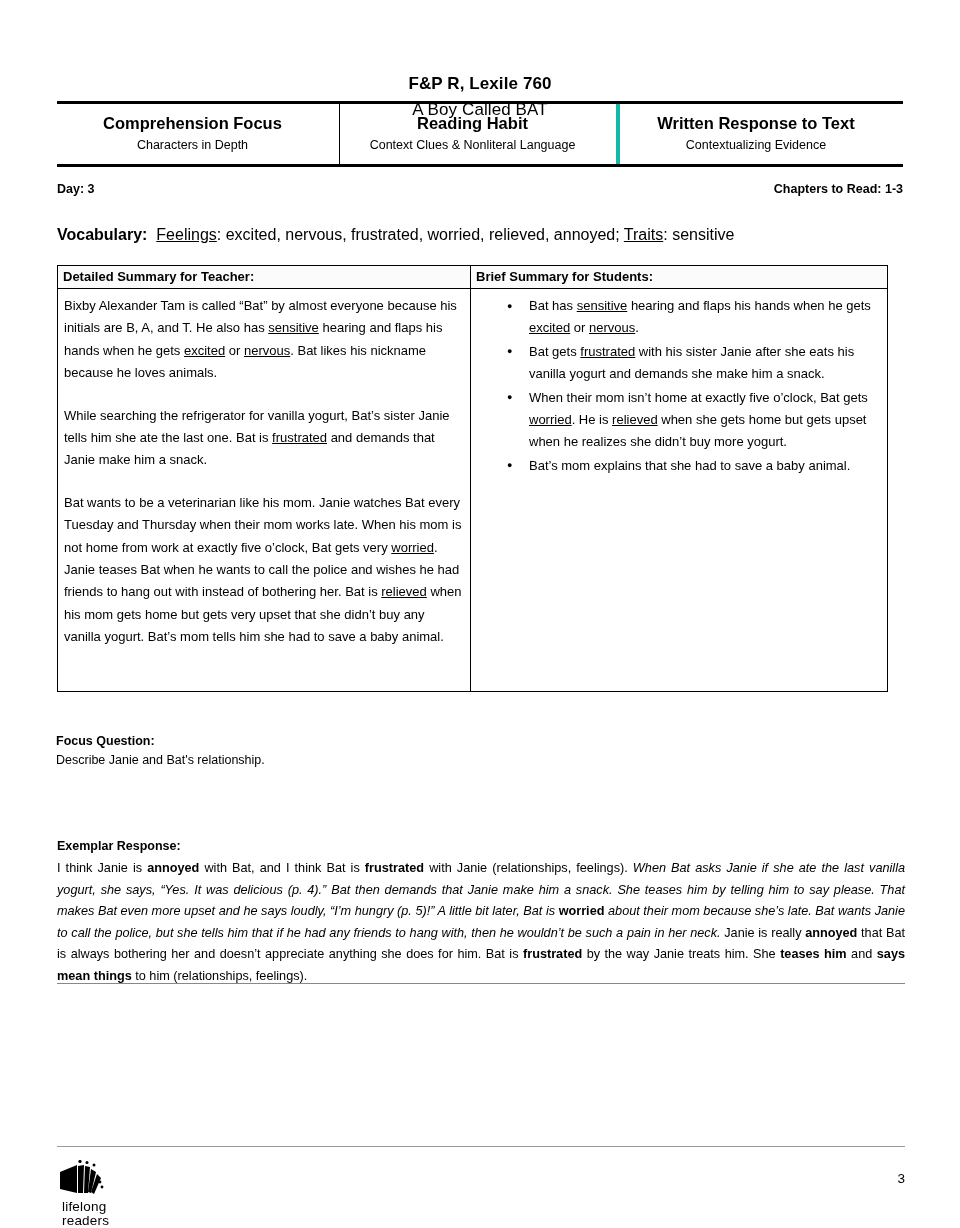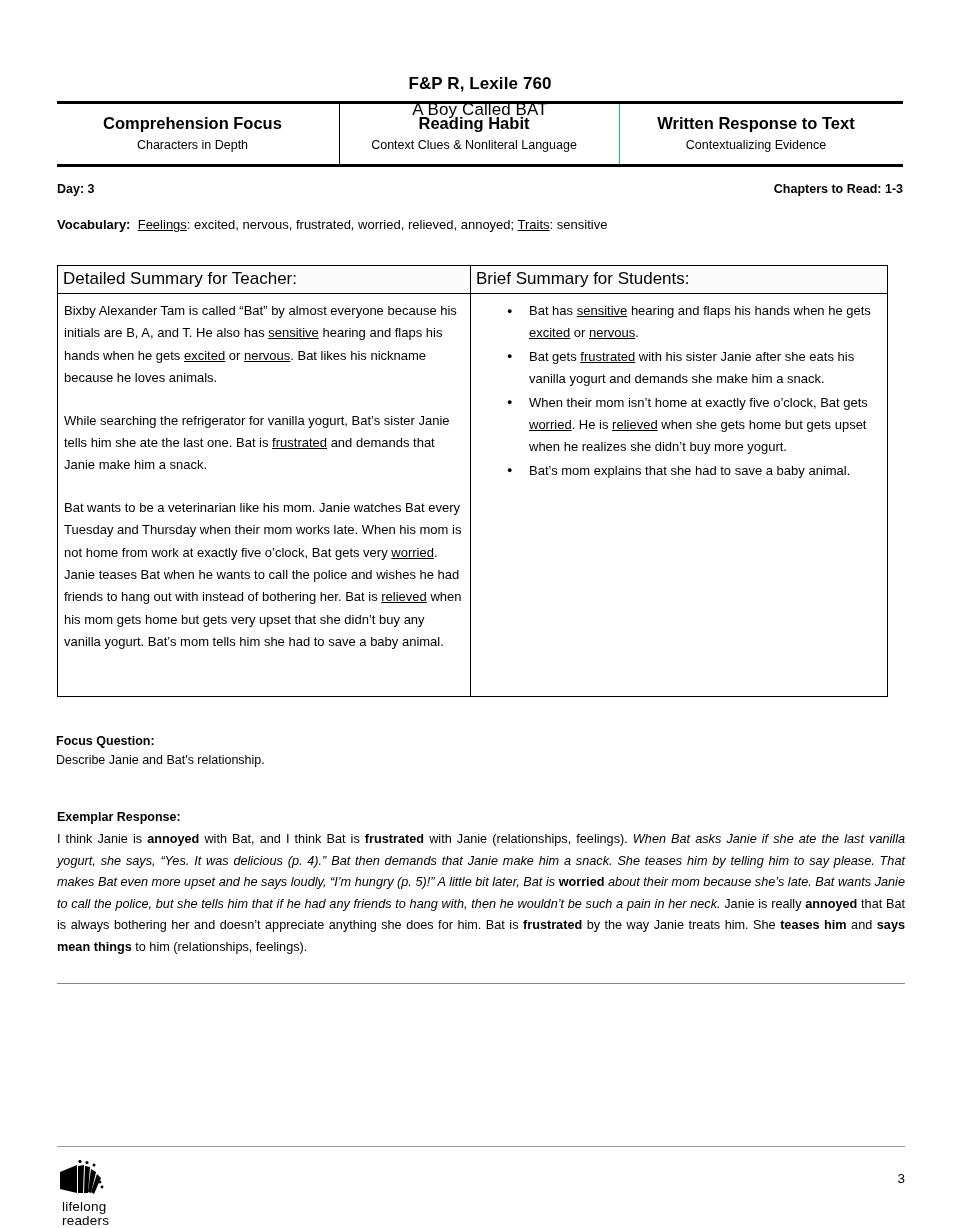--- a/index.html
+++ b/index.html
@@ -55,21 +55,21 @@
     display: flex;
     box-sizing: border-box;
   }
   .focus-cell {
     flex: 0 0 auto;
     box-sizing: border-box;
     padding: 8px 15px 9px 4px;
     text-align: center;
   }
   .focus-cell.c1 { width: 283px; border-right: 1px solid #000; }
-  .focus-cell.c2 { width: 280px; border-right: 1px solid #14b8a6; }
+  .focus-cell.c2 { width: 280px; border-right: 4px solid #14b8a6; }
   .focus-cell.c3 { width: 283px; }
   .focus-head {
     font-size: 16.5px;
     font-weight: bold;
     line-height: 22px;
   }
   .focus-sub {
     font-size: 12.5px;
     font-weight: normal;
     line-height: 19px;
@@ -84,23 +84,23 @@
     width: 846px;
     display: flex;
     justify-content: space-between;
     font-size: 12.5px;
     font-weight: bold;
   }
 
   .vocab-row {
     position: absolute;
     left: 57px;
-    top: 216px;
-    width: 846px;
-    font-size: 13px;
+    top: 226px;
+    width: 846px;
+    font-size: 16px;
     line-height: 18px;
   }
   .vocab-row .lbl { font-weight: bold; }
   .vocab-row .u { text-decoration: underline; }
 
   
   .summary-table {
     position: absolute;
     left: 57px;
     top: 265px;
@@ -109,22 +109,22 @@
     box-sizing: border-box;
     display: flex;
     flex-direction: column;
   }
   .st-head-row {
     display: flex;
     border-bottom: 1.5px solid #000;
   }
   .st-head-cell {
     box-sizing: border-box;
-    font-size: 17px;
-    font-weight: normal;
+    font-size: 13px;
+    font-weight: bold;
     padding: 3px 5px 4px 5px;
     background: #fbfbfb;
   }
   .st-head-cell.left { width: 413px; border-right: 1.5px solid #000; }
   .st-head-cell.right { width: 415px; }
 
   .st-body-row {
     display: flex;
     min-height: 402px;
   }
@@ -181,21 +181,21 @@
     line-height: 19px;
   }
   .fq-text {
     font-size: 12.5px;
     line-height: 19px;
   }
 
   .ex-block {
     position: absolute;
     left: 57px;
-    top: 808px;
+    top: 837px;
     width: 848px;
   }
   .ex-label {
     font-size: 12.5px;
     font-weight: bold;
     line-height: 19px;
     margin-bottom: 2px;
   }
   .ex-text {
     font-size: 12.7px;

